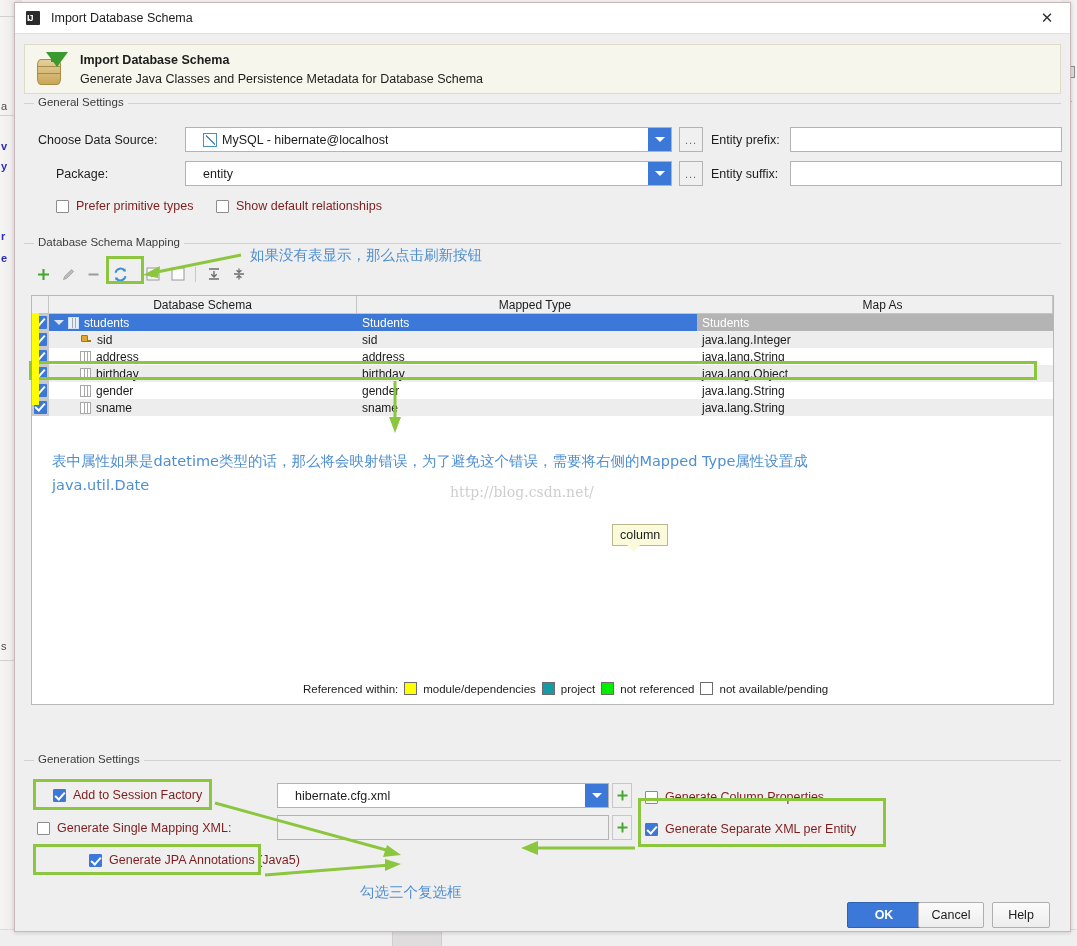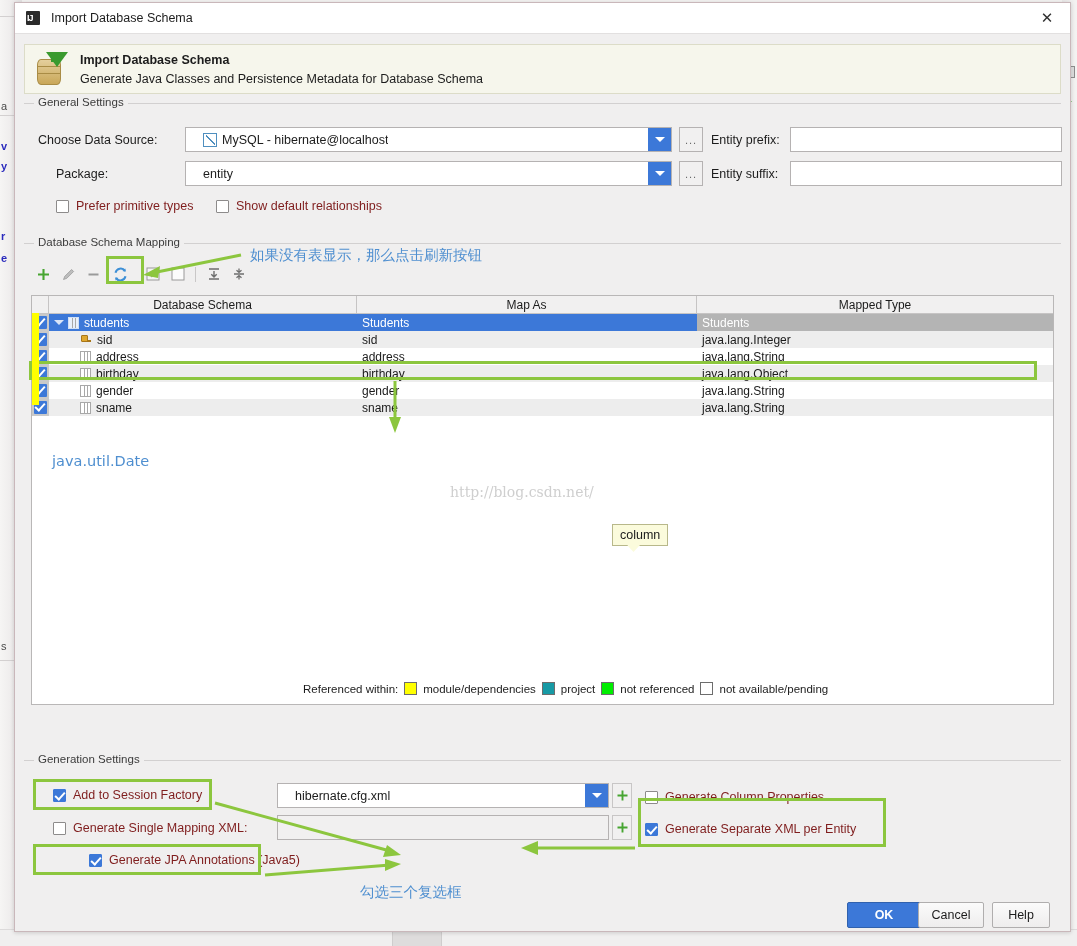--- a/index.html
+++ b/index.html
@@ -263,22 +263,22 @@
           <path d="M2 7h10" stroke="#6e6e6e" stroke-width="1.5"></path>
           <path d="M7 1.5v3.5M4.5 3.2L7 5.4l2.5-2.2M7 12.5V9M4.5 10.8L7 8.6l2.5 2.2" stroke="#6e6e6e" stroke-width="1.3" fill="none"></path>
         </svg>
     </div>
   </div>
 
   <div id="schema-table" style="left:16px;top:292px;width:1023px;height:410px;">
     <div class="thead">
       <div class="th" style="flex:0 0 17px;"></div>
       <div class="th" style="flex:0 0 308px;">Database Schema</div>
+      <div class="th" style="flex:1;border-right:none;">Mapped Type</div>
       <div class="th" style="flex:0 0 340px;">Map As</div>
-      <div class="th" style="flex:1;border-right:none;">Mapped Type</div>
     </div>
 
     <div class="trow sel">
       <div class="cselect">
           <span class="cchk"></span>
         </div>
       <div class="c1">
         <span class="tri"></span>
         <span class="tblico hdr"></span>
         <span>students</span>
@@ -346,20 +346,21 @@
       <div class="c1">
         <span class="indent"></span>
           <span class="tblico"></span>
         <span>sname</span>
       </div>
       <div class="c2">sname</div>
       <div class="c3">java.lang.String</div>
     </div>
 
     <div style="position:absolute;left:20px;top:153px;width:990px;line-height:24px;">
+      <div class="annot-cn" style="position:static;white-space:normal;">表中属性如果是datetime类型的话，那么将会映射错误，为了避免这个错误，需要将右侧的Mapped Type属性设置成</div>
       <div class="annot-cn" style="position:static;">java.util.Date</div>
     </div>
     <div class="annot-wm" style="left:418px;top:188px;">http://blog.csdn.net/</div>
 
     <div id="column-tooltip" style="left:580px;top:228px;">
       <span>column</span>
       <span class="tail"></span>
     </div>
 
     <div id="ref-legend" style="left:271px;top:386px;">
@@ -395,21 +396,21 @@
   <div class="plusbtn" style="left:597px;top:780px;">
     <svg width="13" height="13" viewBox="0 0 13 13">
         <path d="M6.5 1.5v10M1.5 6.5h10" stroke="#47a531" stroke-width="1.9" fill="none"></path>
       </svg>
   </div>
   <div class="cb" style="position:absolute;left:630px;top:787px;">
     <span class="box"></span>
     <span>Generate Column Properties</span>
   </div>
 
-  <div class="cb" style="position:absolute;left:38px;top:818px;">
+  <div class="cb" style="position:absolute;left:22px;top:818px;">
     <span class="box"></span>
     <span>Generate Single Mapping XML:</span>
   </div>
   <input class="txtfield dis" style="left: 262px; top: 812px; width: 332px; padding: 0px 5px; font-size: 12.5px; font-family: &quot;Liberation Sans&quot;, sans-serif;">
   <div class="plusbtn" style="left:597px;top:812px;">
     <svg width="13" height="13" viewBox="0 0 13 13">
         <path d="M6.5 1.5v10M1.5 6.5h10" stroke="#47a531" stroke-width="1.9" fill="none"></path>
       </svg>
   </div>
   <div class="cb" style="position:absolute;left:630px;top:819px;">

